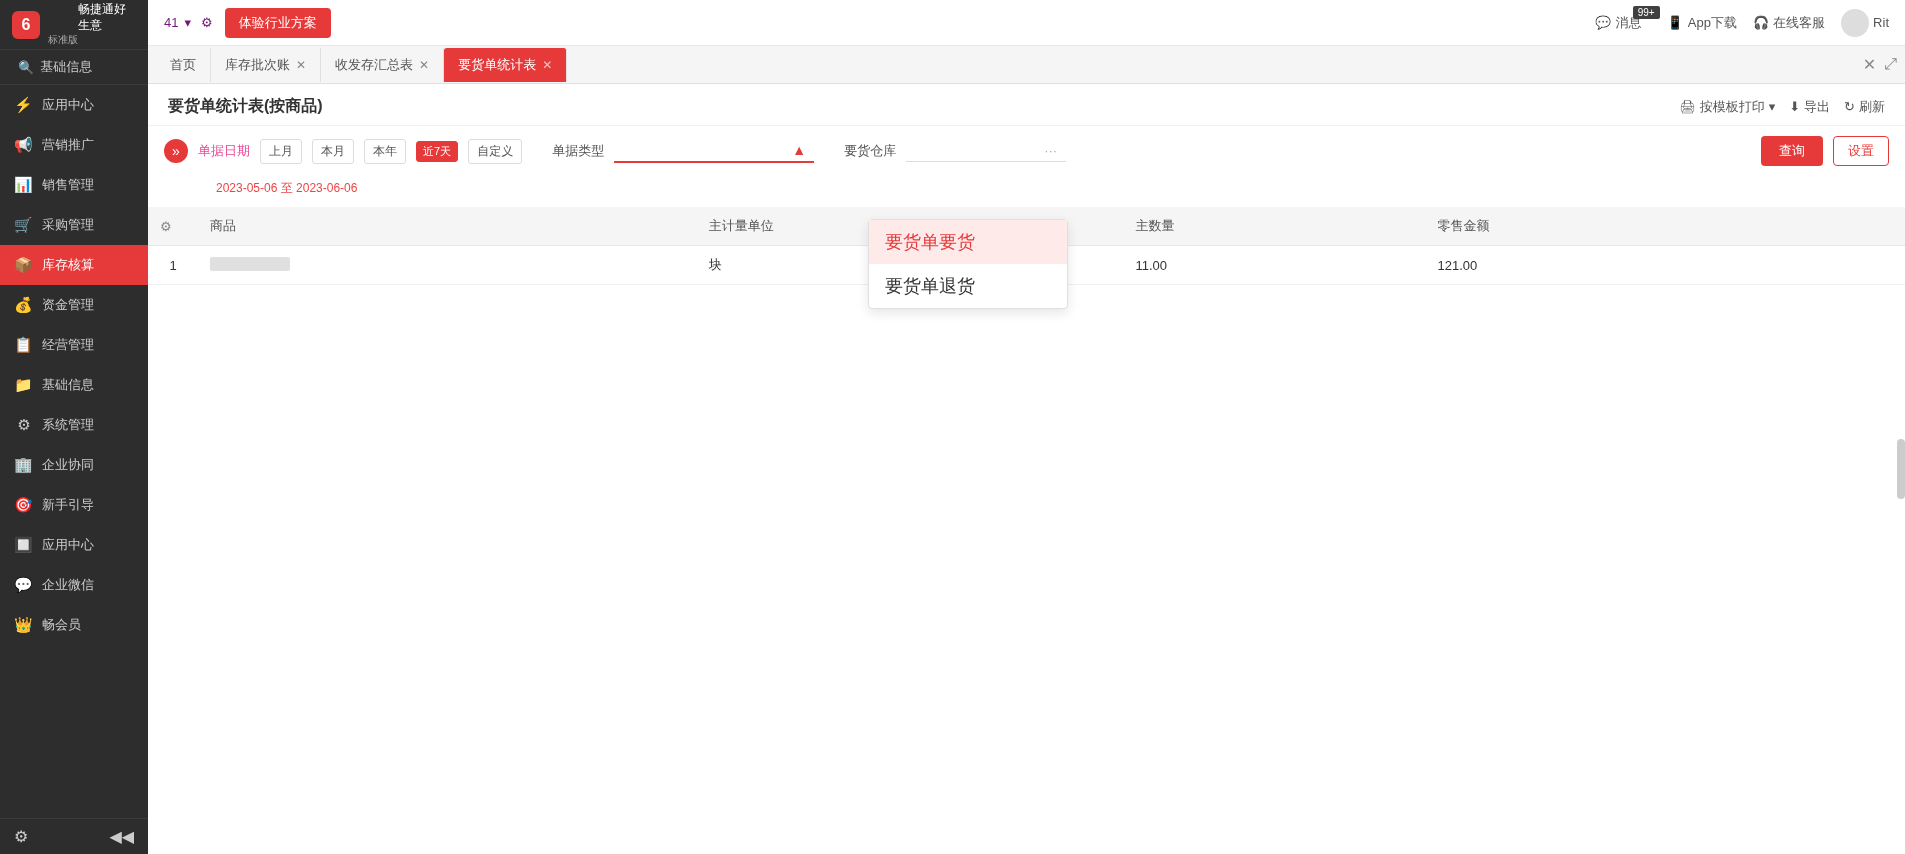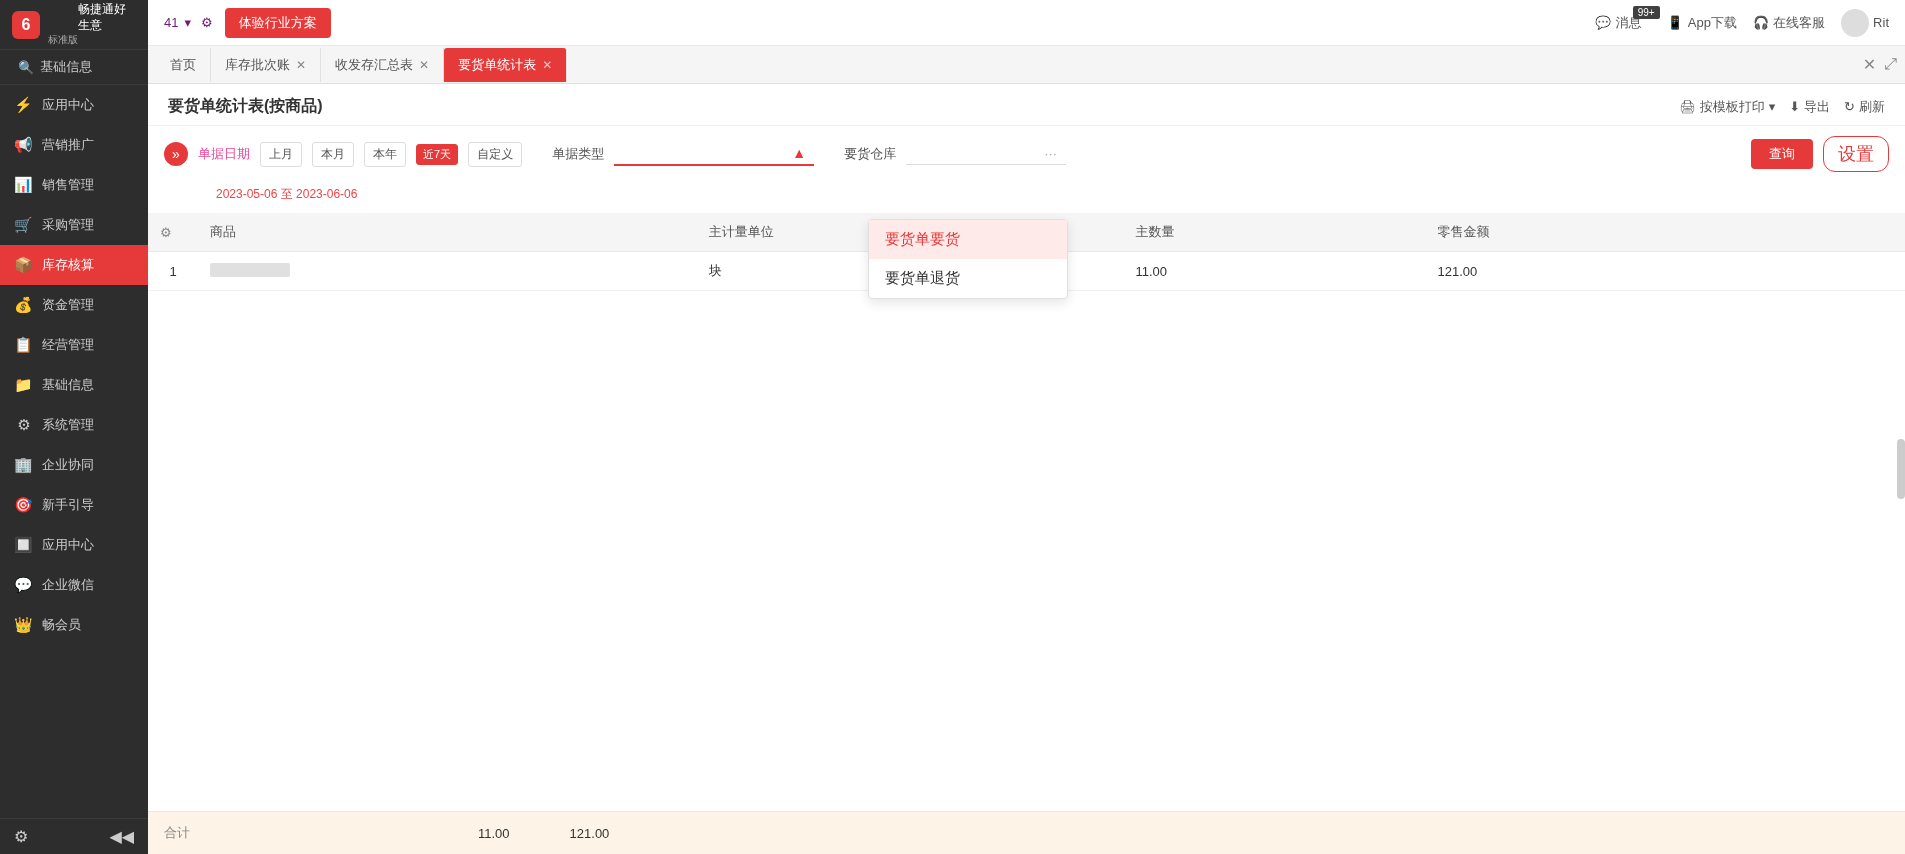--- a/index.html
+++ b/index.html
@@ -327,23 +327,23 @@
       border-radius: 4px;
       cursor: pointer;
       font-size: 13px;
       margin-left: auto;
     }
     .settings-btn {
       background: #fff;
       border: 1px solid #e63939;
       color: #e63939;
       padding: 5px 14px;
-      border-radius: 12px;
-      cursor: pointer;
-      font-size: 18px;
+      border-radius: 4px;
+      cursor: pointer;
+      font-size: 13px;
     }
     .filter-second-row {
       padding: 4px 16px 10px 52px;
       font-size: 12px;
       color: #ef4444;
     }
 
     
     .dropdown-overlay {
       position: absolute;
@@ -352,21 +352,21 @@
       border-radius: 4px;
       box-shadow: 0 4px 12px rgba(0,0,0,0.1);
       z-index: 100;
       min-width: 200px;
       top: 135px;
       left: 720px;
     }
     .dropdown-item {
       padding: 10px 16px;
       cursor: pointer;
-      font-size: 15px;
+      font-size: 18px;
       color: #333;
     }
     .dropdown-item.selected {
       background: #ffeaea;
       color: #e63939;
     }
 
     
     .table-container {
       padding: 0 0;
@@ -656,24 +656,17 @@
             </td>
             <td>块</td>
             <td>11.00</td>
             <td>121.00</td>
             <td></td>
           </tr>
         </tbody>
       </table>
     </div>
 
-    <div class="table-footer">
-      <span class="footer-label">合计</span>
-      <div class="footer-cols">
-        <span style="margin-left:280px;">11.00</span>
-        <span>121.00</span>
-      </div>
-    </div>
 
     <div class="right-handle"></div>
 
   </div>
 </div>
 
 </body></html>

